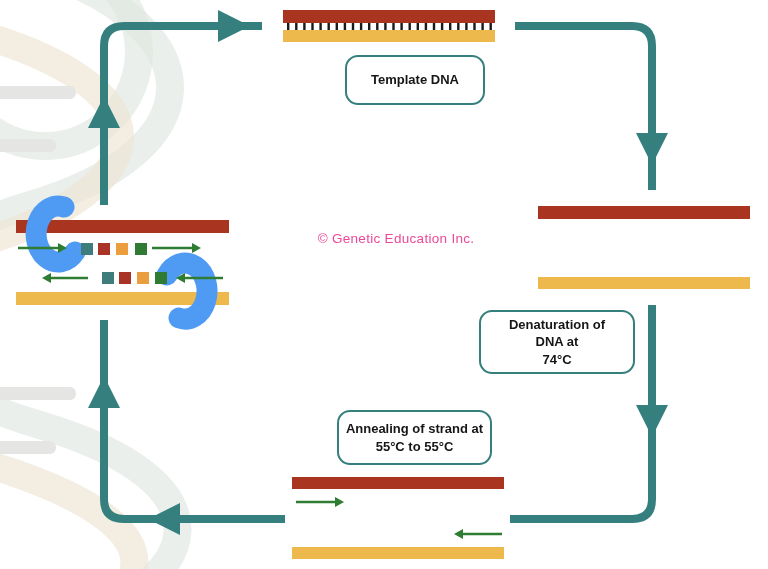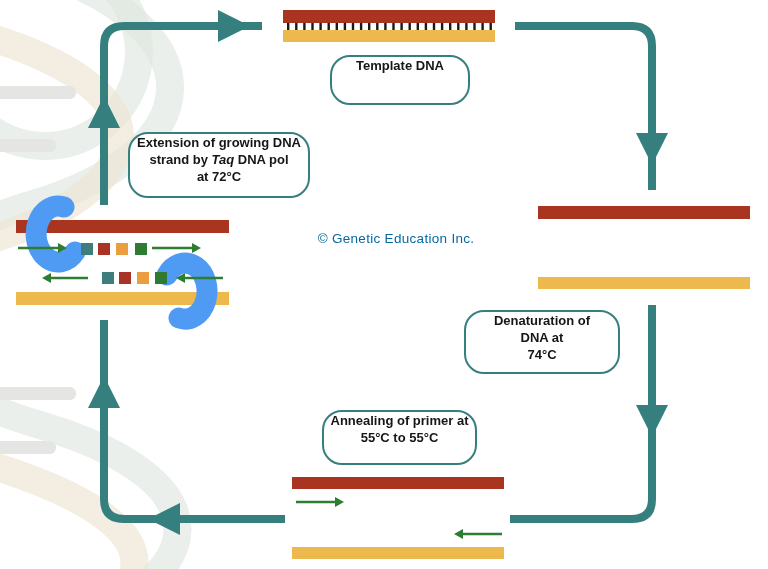--- a/index.html
+++ b/index.html
@@ -8,32 +8,33 @@
     font-family:"Liberation Sans",sans-serif;
   }
   .diagram-svg{position:absolute;left:0;top:0;}
   .cycle{fill:none;stroke:#35807E;stroke-width:8;}
   .cycle-head{fill:#35807E;}
   .helix-strand{fill:none;stroke-width:28;opacity:0.65;}
   .green-shaft{stroke:#2E7D32;stroke-width:2.6;}
   .green-head{fill:#2E7D32;}
   .enzyme{fill:none;stroke:#4F9BF4;stroke-width:21;stroke-linecap:round;}
   .label-box{
-    position:absolute;background:#ffffff;border:2px solid #35807E;border-radius:20px;
-    display:flex;flex-direction:column;align-items:center;
+    position:absolute;background:#ffffff;border:2px solid #35807E;border-radius:13px;
+    display:flex;flex-direction:column;align-items:center;justify-content:center;
     font-weight:700;font-size:13px;line-height:1.32;color:#161616;text-align:center;
     box-sizing:border-box;
+    margin-left:15px;
   }
   .box-template{left:330px;top:55px;width:140px;height:50px;}
   .box-extension{left:128px;top:132px;width:182px;height:66px;}
   .box-denaturation{left:464px;top:310px;width:156px;height:64px;}
   .box-annealing{left:322px;top:410px;width:155px;height:55px;}
   .watermark{
     position:absolute;left:306px;top:231px;width:180px;text-align:center;
-    font-size:13.5px;font-weight:400;color:#0369a1;letter-spacing:0.3px;white-space:nowrap;
+    font-size:13.5px;font-weight:400;color:#ec4899;letter-spacing:0.3px;white-space:nowrap;
   }
   .it{font-style:italic;}
 </style>
 </head>
 <body>
 
 <div class="canvas">
 
   <svg class="diagram-svg" width="768" height="569" viewBox="0 0 768 569">
 
@@ -149,33 +150,26 @@
         <line x1="223" y1="278" x2="185" y2="278" class="green-shaft" stroke="#2E7D32"></line>
         <polygon class="green-head" points="185,273 185,283 176,278" fill="#2E7D32"></polygon>
       </g>
     </g>
   </svg>
 
   <div class="label-box box-template">
     <span>Template DNA</span>
   </div>
 
-  <div class="label-box box-extension">
-    <span>Extension of growing DNA</span>
-    <span>
-      <span>strand by </span><span class="it">Taq</span><span> DNA pol</span>
-    </span>
-    <span>at 72°C</span>
-  </div>
 
   <div class="label-box box-denaturation">
     <span>Denaturation of</span>
     <span>DNA at</span>
     <span>74°C</span>
   </div>
 
   <div class="label-box box-annealing">
-    <span>Annealing of primer at</span>
+    <span>Annealing of strand at</span>
     <span>55°C to 55°C</span>
   </div>
 
   <div class="watermark">© Genetic Education Inc.</div>
 </div>
 
 </body></html>

